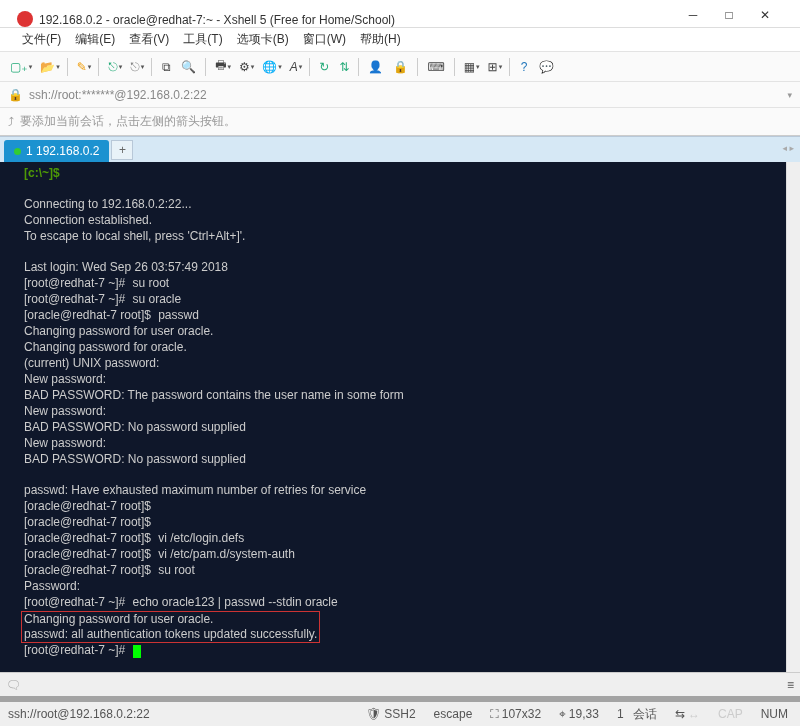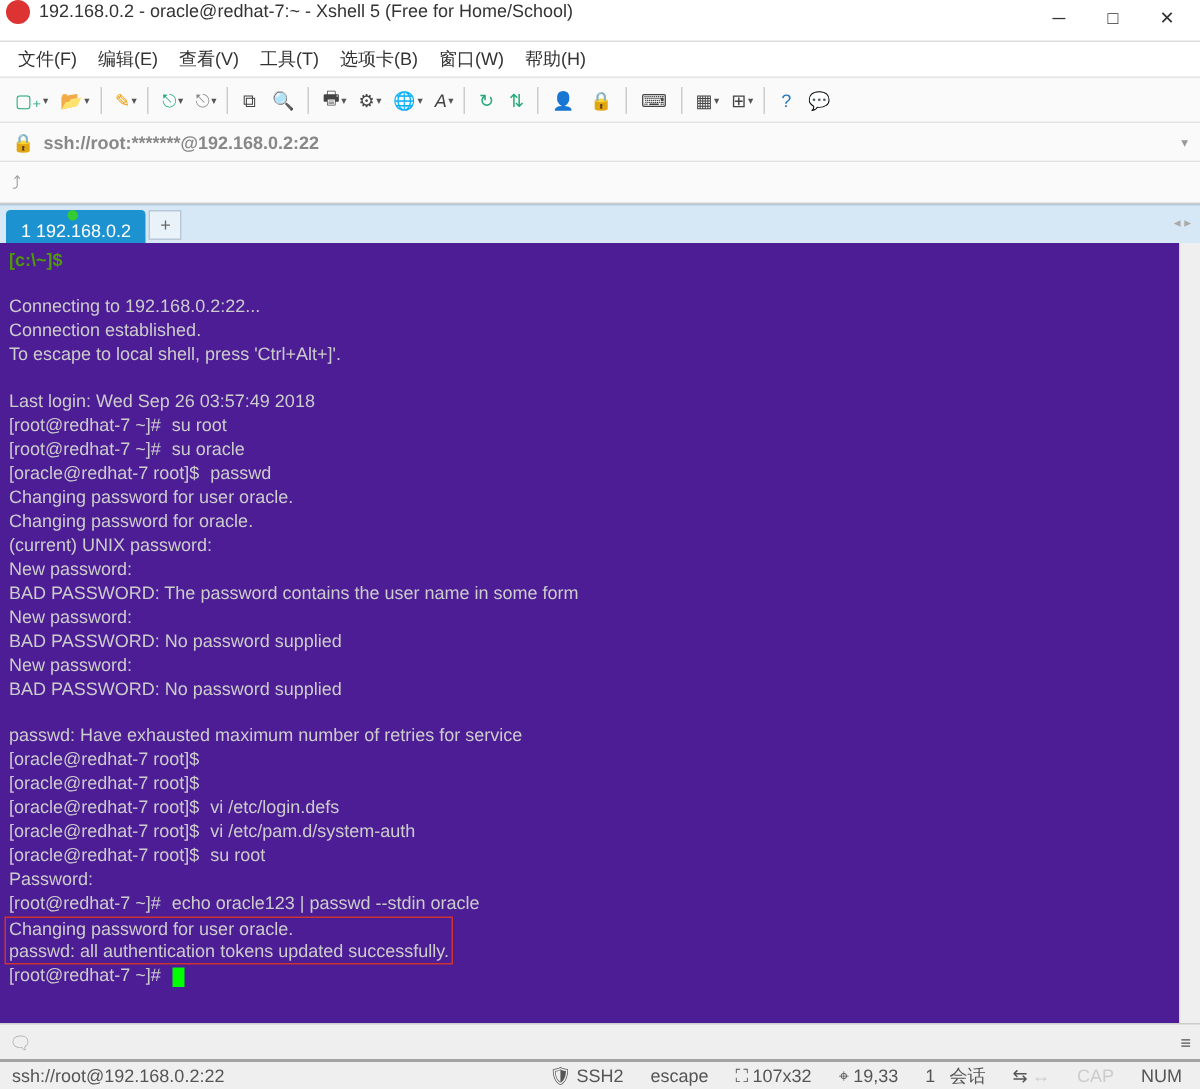--- a/index.html
+++ b/index.html
@@ -1,49 +1,49 @@
 <!DOCTYPE html>
 <html><head>
 <meta charset="utf-8">
 <style>
 * { margin: 0; padding: 0; box-sizing: border-box; font-family: "Microsoft YaHei", Arial, sans-serif; font-size: 12px; }
 body { width: 800px; height: 726px; background: #fff; overflow: hidden; display: flex; flex-direction: column; }
-.titlebar { height: 28px; display: flex; align-items: flex-start; padding: 0 4px; border-bottom: 1px solid #ddd; }
+.titlebar { height: 28px; display: flex; align-items: flex-end; padding: 0 17px; border-bottom: 1px solid #ddd; }
 .titlebar .app-icon { width: 16px; height: 16px; background: #d33; border-radius: 50%; margin-right: 6px; }
 .titlebar .title { flex: 1; color: #333; }
 .titlebar .wbtn { width: 36px; height: 24px; display: flex; align-items: center; justify-content: center; color: #333; }
-.menubar { height: 24px; display: flex; align-items: center; padding: 0 6px; gap: 2px; border-bottom: 1px solid #e3e3e3; }
+.menubar { height: 24px; display: flex; align-items: center; padding: 0 16px; gap: 2px; border-bottom: 1px solid #e3e3e3; }
 .menubar .mitem { padding: 2px 6px; color: #333; }
 .toolbar { height: 30px; display: flex; align-items: center; padding: 2px 6px; gap: 2px; border-bottom: 1px solid #e3e3e3; background: #fafafa; }
 .tbtn { min-width: 18px; height: 22px; padding: 0 3px; display: flex; align-items: center; justify-content: center; color: #444; border: 1px solid transparent; }
 .tbtn.dd { padding-right: 1px; }
 .dd-arrow { font-size: 7px; margin-left: 1px; color: #555; }
 .tsep { width: 1px; height: 18px; background: #ccc; margin: 0 3px; }
 .addrbar { height: 26px; display: flex; align-items: center; padding: 0 8px; gap: 6px; color: #888; border-bottom: 1px solid #e3e3e3; background: #fafafa; }
 .addrbar .lock { color: #aaa; }
-.addrbar .addr { flex: 1; font-weight: bold; }
+.addrbar .addr { flex: 1; }
 .addrbar .arrow { color: #999; font-size: 9px; }
 .hintbar { height: 28px; display: flex; align-items: center; padding: 0 8px; gap: 6px; color: #999; background: #fafafa; border-bottom: 1px solid #ccc; }
 .hintbar .arrow-icon { color: #999; }
 .tabstrip { height: 26px; background: #d6e8f5; display: flex; align-items: end; padding: 0 4px; gap: 2px; position: relative; border-top: 1px solid #b8c8d8; }
-.tab { height: 22px; padding: 0 10px; display: flex; align-items: center; background: #1c92d0; color: #fff; border-top-left-radius: 3px; border-top-right-radius: 3px; font-size: 11px; flex-direction: column; }
+.tab { height: 22px; padding: 0 10px; display: flex; align-items: center; background: #1c92d0; color: #fff; border-top-left-radius: 3px; border-top-right-radius: 3px; font-size: 11px; }
 .tab .dot { width: 7px; height: 7px; background: #3c3; border-radius: 50%; margin-right: 5px; }
 .addtab { width: 22px; height: 20px; background: #e8f2f8; border: 1px solid #b8c8d8; display: flex; align-items: center; justify-content: center; color: #666; margin-bottom: 2px; }
 .tabnav { position: absolute; right: 6px; color: #aaa; font-size: 9px; top: 6px; }
-.terminal { flex: 1; background: #4c1d95; padding: 4px 6px; overflow: hidden; }
+.terminal { flex: 1; background: #0f172a; padding: 4px 24px; overflow: hidden; }
 .terminal pre { font-family: "Consolas", "Courier New", monospace; font-size: 12px; line-height: 15px; color: #ccc; white-space: pre; }
 .c-g { color: #4e9a06; font-weight: bold; }
 .redbox { border: 1px solid #cc3333; display: inline-block; padding: 0 2px; margin-left: -3px; }
 .cursor { display: inline-block; width: 8px; height: 13px; background: #00ff00; vertical-align: text-bottom; margin-left: 1px; }
 .scroll { width: 14px; background: #efefef; border-left: 1px solid #ddd; }
 .term-wrap { display: flex; flex: 1; min-height: 0; }
 .combar { height: 24px; background: #efefef; border-top: 1px solid #ccc; display: flex; align-items: center; padding: 0 6px; gap: 6px; color: #999; }
 .combar .speak { color: #aaa; }
 .combar .menu { margin-left: auto; color: #555; }
-.statusbar { height: 20px; background: #efefef; border-top: 2px solid #a3a3a3; display: flex; align-items: center; padding: 0 8px; color: #555; font-size: 11px; gap: 10px; }
+.statusbar { height: 30px; background: #efefef; border-top: 6px solid #a3a3a3; display: flex; align-items: center; padding: 0 8px; color: #555; font-size: 11px; gap: 10px; }
 .statusbar .left { flex: 1; }
 .sseg { padding: 0 4px; display: flex; align-items: center; gap: 3px; }
 .nolink { color: #ccc; }
 </style>
 </head>
 <body>
 
 <div class="titlebar">
   <div class="app-icon"></div>
   <div class="title">192.168.0.2 - oracle@redhat-7:~ - Xshell 5 (Free for Home/School)</div>
@@ -146,20 +146,21 @@
 </div>
 
 <div class="addrbar">
   <span class="lock">🔒</span>
   <span class="addr">ssh://root:*******@192.168.0.2:22</span>
   <span class="arrow">▾</span>
 </div>
 
 <div class="hintbar">
   <span class="arrow-icon">⤴</span>
+  <span>要添加当前会话，点击左侧的箭头按钮。</span>
 </div>
 
 <div class="tabstrip">
   <div class="tab">
     <span class="dot"></span>
     <span>1 192.168.0.2</span>
   </div>
   <div class="addtab">
       <span>+</span>
     </div>

